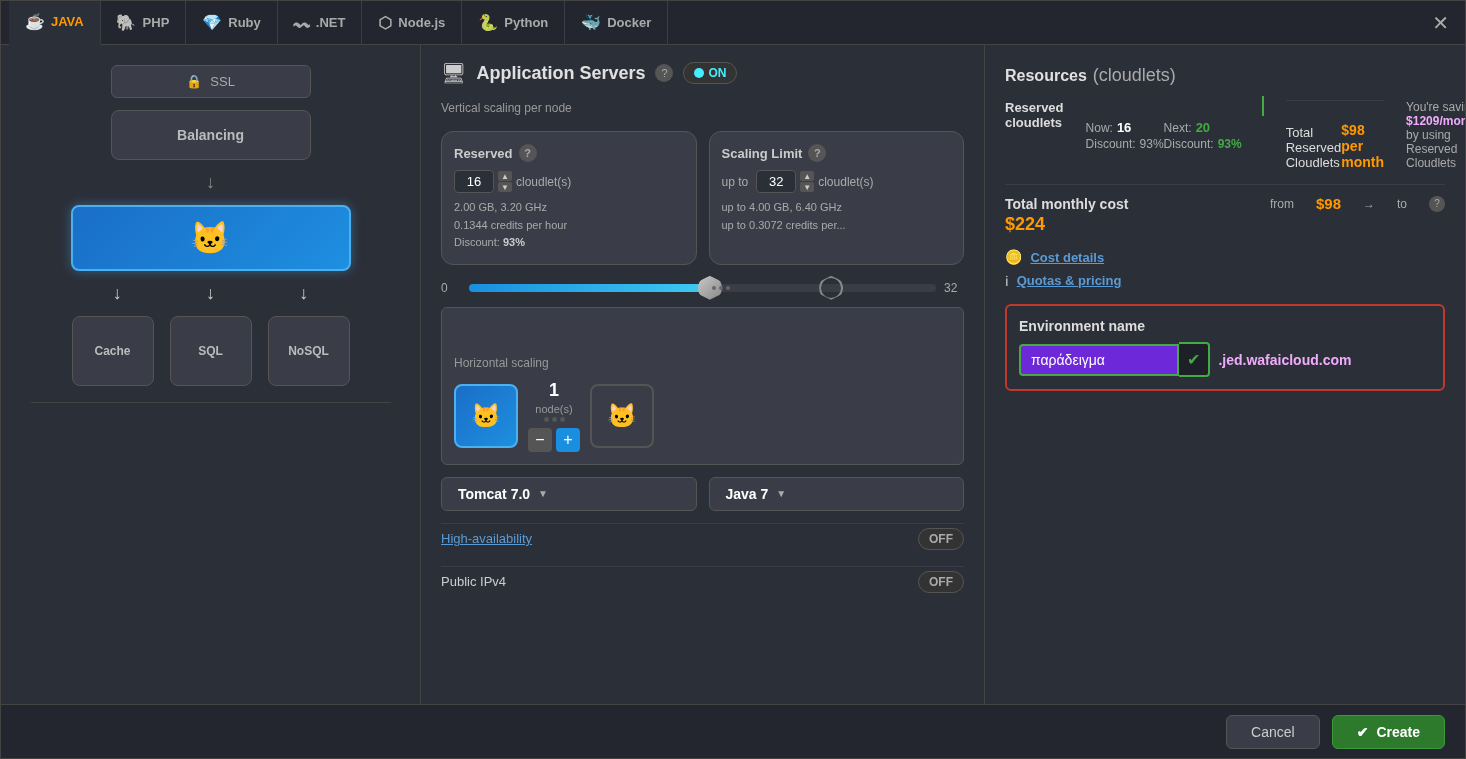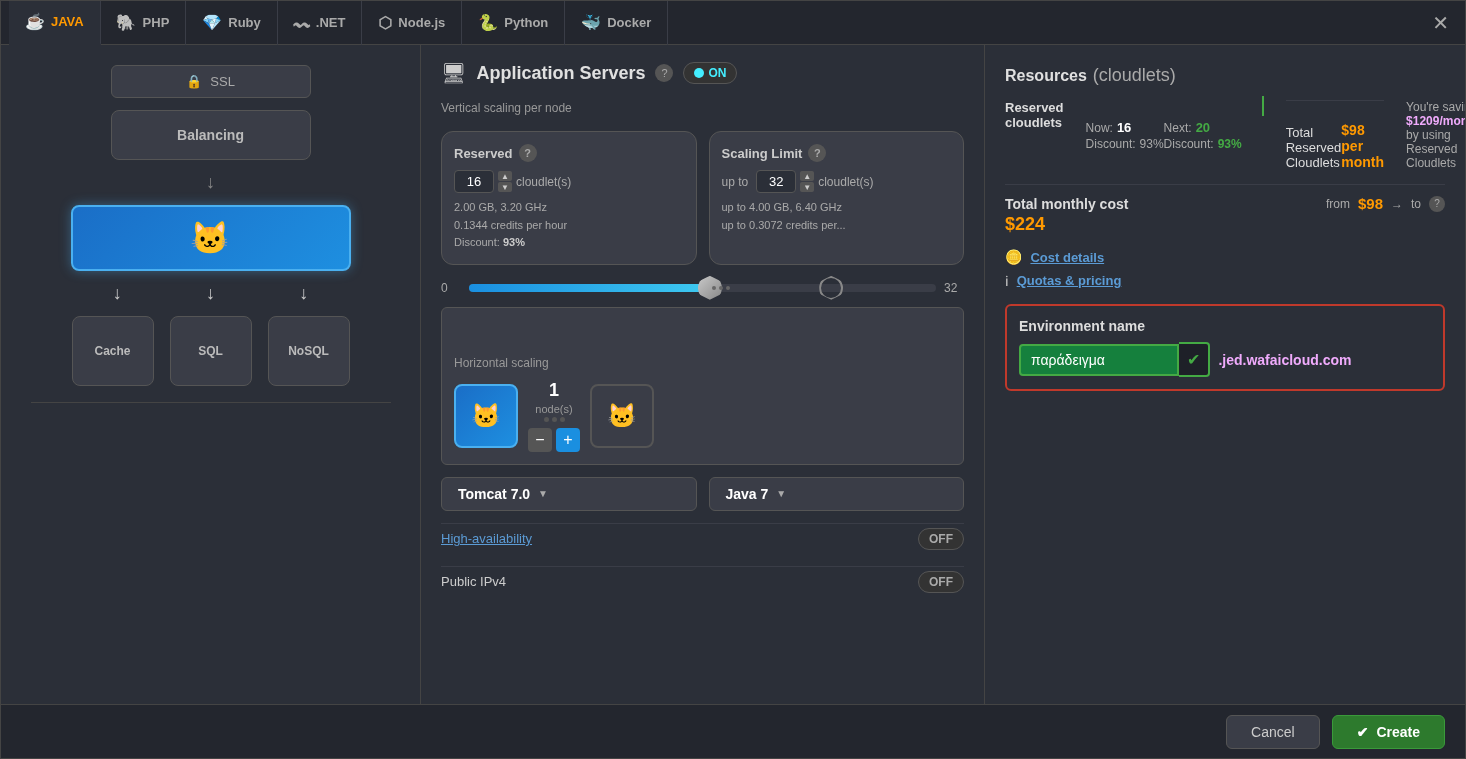--- a/index.html
+++ b/index.html
@@ -518,21 +518,21 @@
     }
     .monthly-row {
       display: flex;
       align-items: center;
       justify-content: space-between;
     }
     .monthly-label { color: #ddd; font-size: 14px; font-weight: bold; }
     .from-to {
       display: flex;
       align-items: center;
-      gap: 8px;
+      gap: 22px;
       font-size: 12px;
     }
     .from-label { color: #aaa; }
     .cost-orange { color: #f90; font-size: 15px; font-weight: bold; }
     .cost-orange-big { color: #f90; font-size: 18px; font-weight: bold; }
     .arrow-right { color: #aaa; }
 
     .links-section { display: flex; flex-direction: column; gap: 6px; }
     .link-row {
       display: flex;
@@ -550,21 +550,21 @@
       padding: 12px;
       background: #2b2f38;
     }
     .env-label { color: #ddd; font-size: 14px; font-weight: bold; margin-bottom: 8px; }
     .env-input-row {
       display: flex;
       align-items: center;
       gap: 0;
     }
     .env-input {
-      background: #15803d;
+      background: #6d28d9;
       border: 2px solid #4a4;
       border-radius: 4px 0 0 4px;
       padding: 6px 10px;
       color: #fff;
       font-size: 14px;
       width: 160px;
       outline: none;
     }
     .env-check {
       background: #1e2028;

